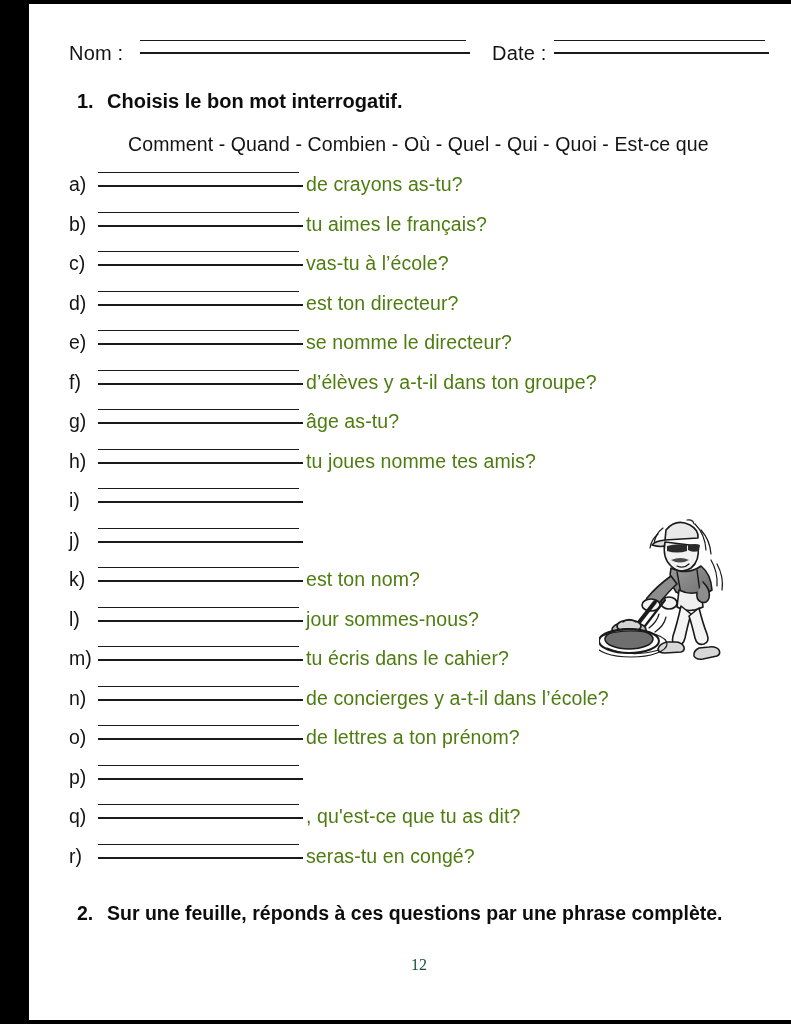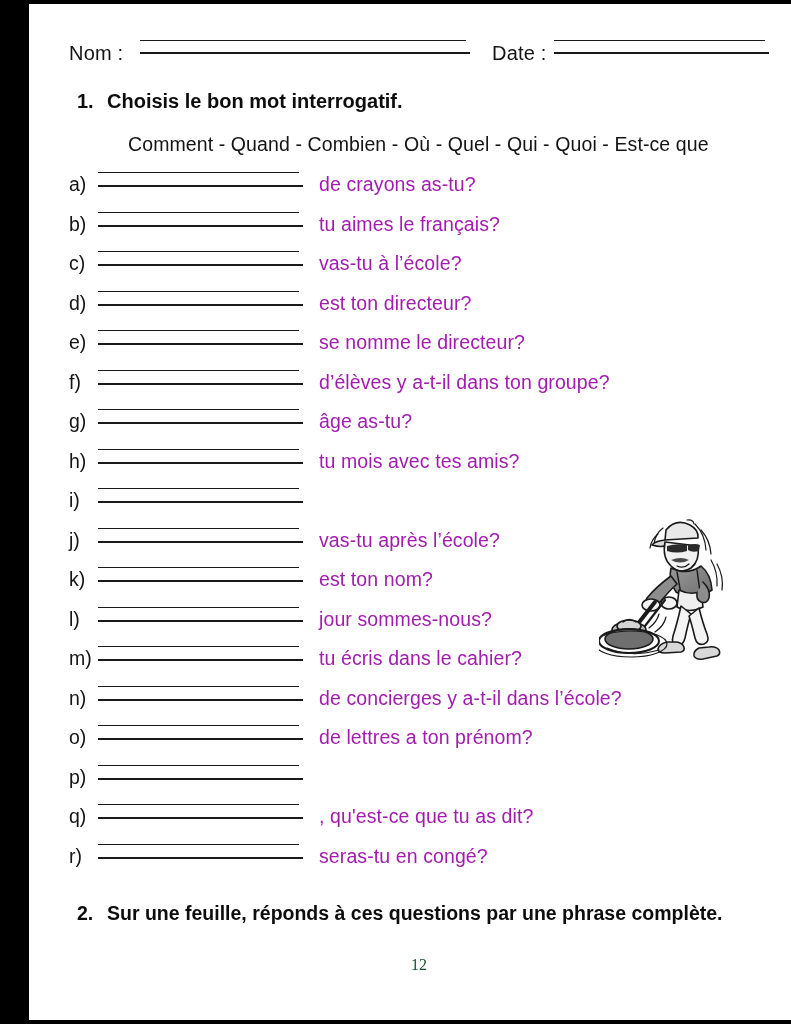--- a/index.html
+++ b/index.html
@@ -119,25 +119,25 @@
   }
   .q-blank {
     position: absolute;
     left: 69px;
     top: 8px;
     width: 205px;
     height: 15px;
   }
   .q-text {
     position: absolute;
-    left: 290px;
+    left: 277px;
     top: 9px;
     font-size: 19.5px;
     white-space: nowrap;
-    color: #a21caf;
+    color: #4d7c0f;
     letter-spacing: .1px;
   }
 
   
   #page-number {
     position: absolute;
     left: 6px;
     top: 952px;
     width: 768px;
     text-align: center;
@@ -208,30 +208,29 @@
           <span class="q-text">d’élèves y a-t-il dans ton groupe?</span>
         </div>
         <div class="q-item">
           <span class="q-letter">g)</span>
           <span class="blank q-blank"></span>
           <span class="q-text">âge as-tu?</span>
         </div>
         <div class="q-item">
           <span class="q-letter">h)</span>
           <span class="blank q-blank"></span>
-          <span class="q-text">tu mois avec tes amis?</span>
+          <span class="q-text">tu joues nomme tes amis?</span>
         </div>
         <div class="q-item">
           <span class="q-letter">i)</span>
           <span class="blank q-blank"></span>
         </div>
         <div class="q-item">
           <span class="q-letter">j)</span>
           <span class="blank q-blank"></span>
-          <span class="q-text">vas-tu après l’école?</span>
         </div>
         <div class="q-item">
           <span class="q-letter">k)</span>
           <span class="blank q-blank"></span>
           <span class="q-text">est ton nom?</span>
         </div>
         <div class="q-item">
           <span class="q-letter">l)</span>
           <span class="blank q-blank"></span>
           <span class="q-text">jour sommes-nous?</span>

